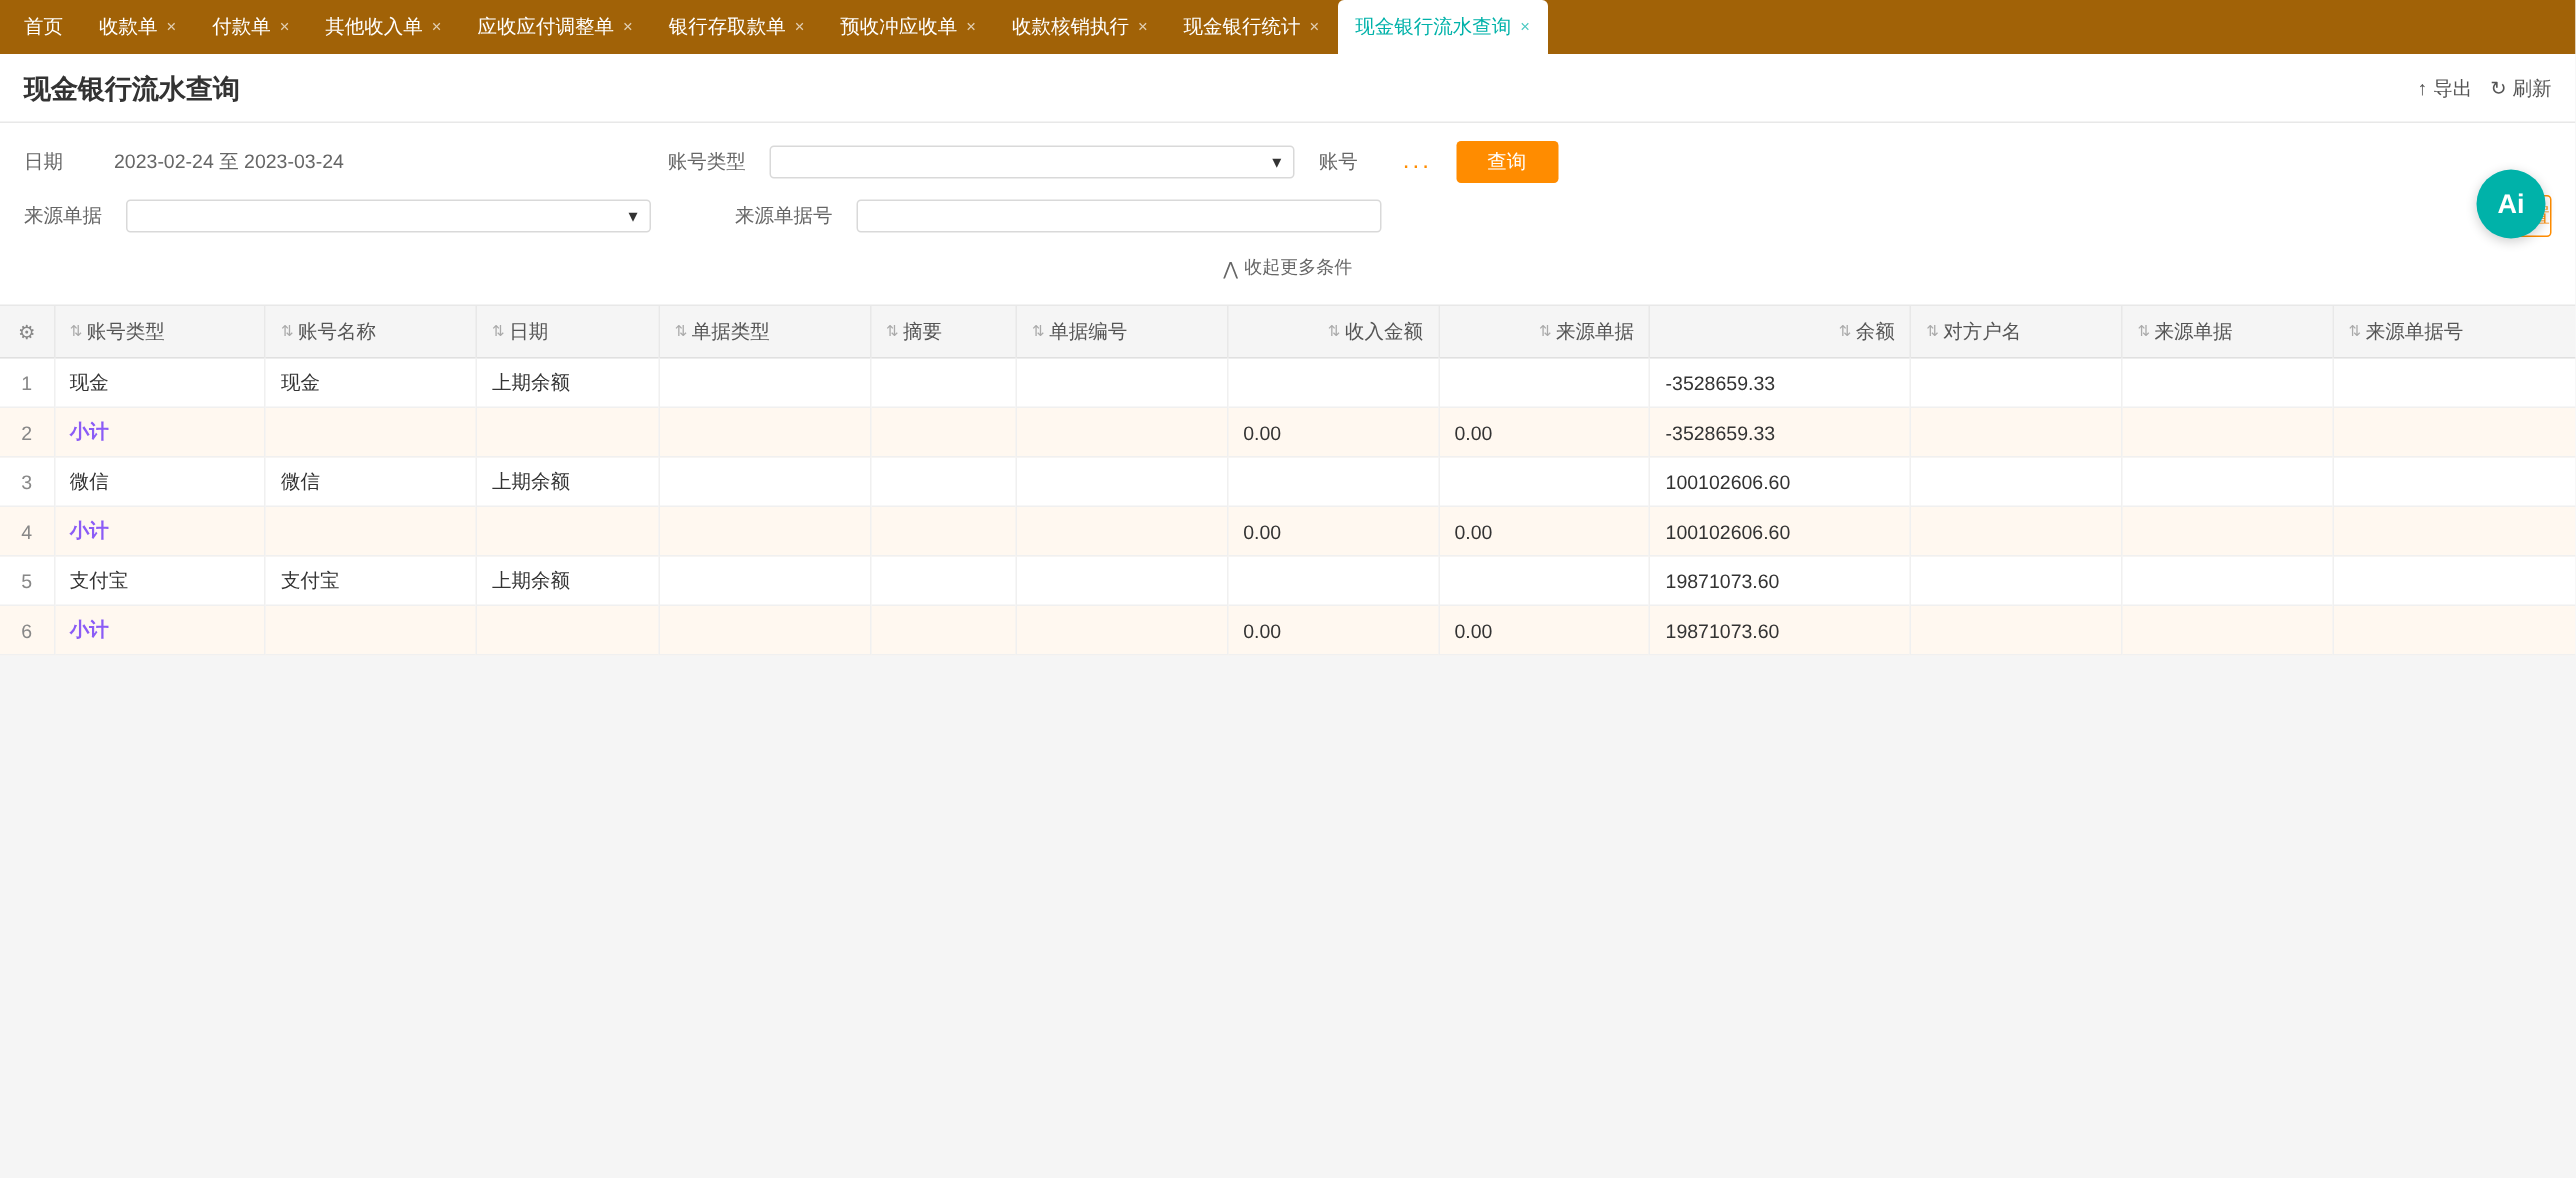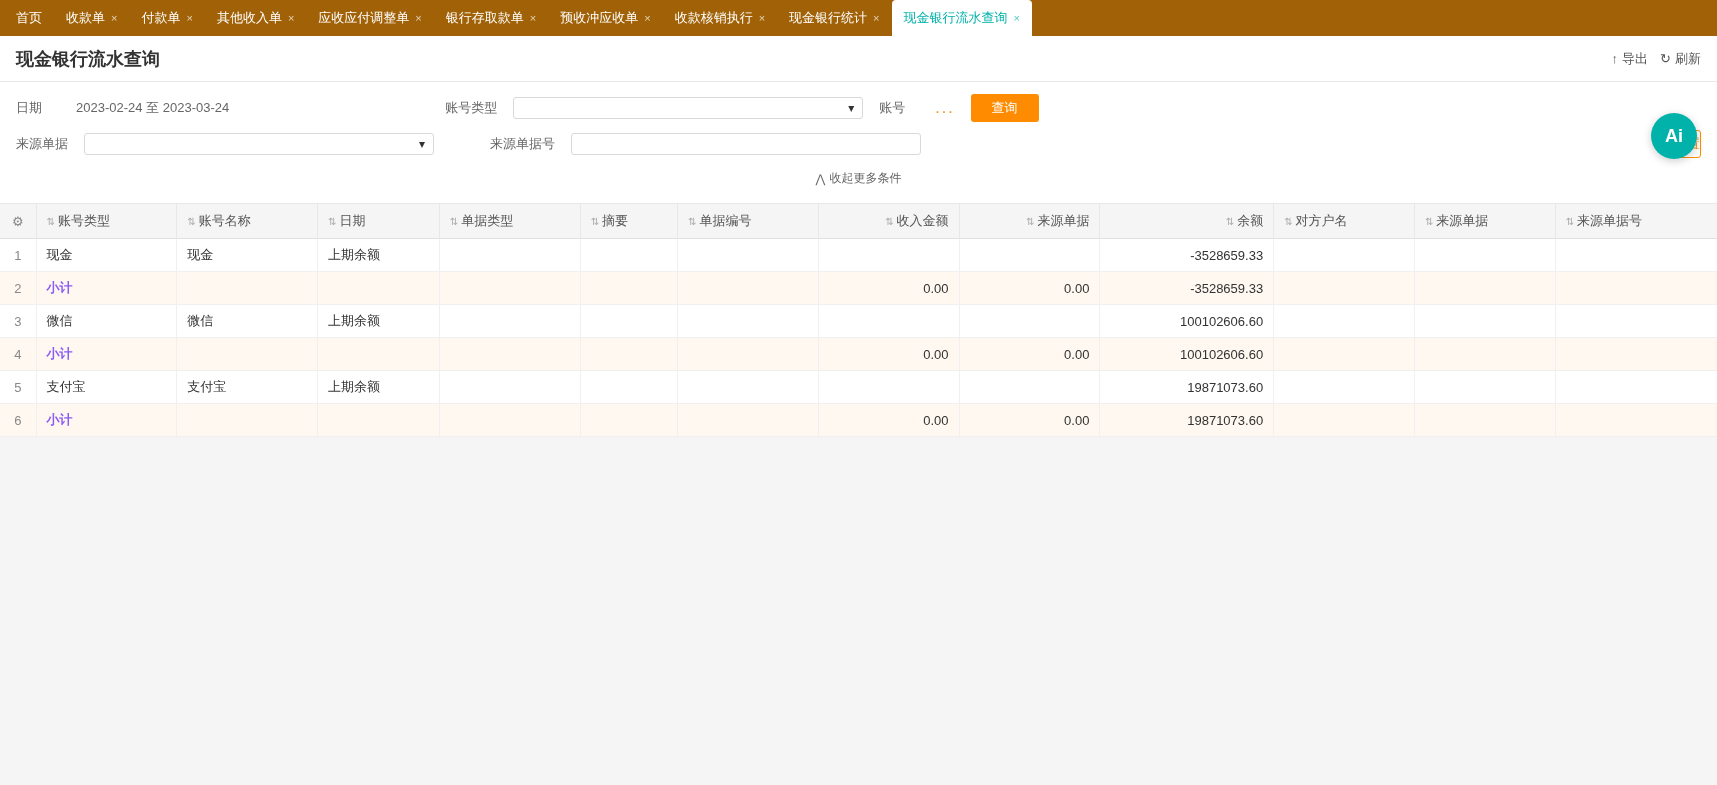--- a/index.html
+++ b/index.html
@@ -189,21 +189,21 @@
     }
     tbody tr.subtotal { background: #fff8f0; }
     tbody td {
       padding: 7px 10px;
       border-right: 1px solid #f0f0f0;
       white-space: nowrap;
     }
     tbody td:last-child { border-right: none; }
     .row-num { color: #888; }
     .subtotal-label { color: #8b5cf6; font-weight: bold; }
-    .amount-col { text-align: right; }
+    .amount-col { text-align: left; }
     .settings-col {
       width: 36px;
       text-align: center;
       cursor: pointer;
       color: #888;
     }
     .ai-badge {
       position: fixed;
       right: 20px;
       top: 113px;

